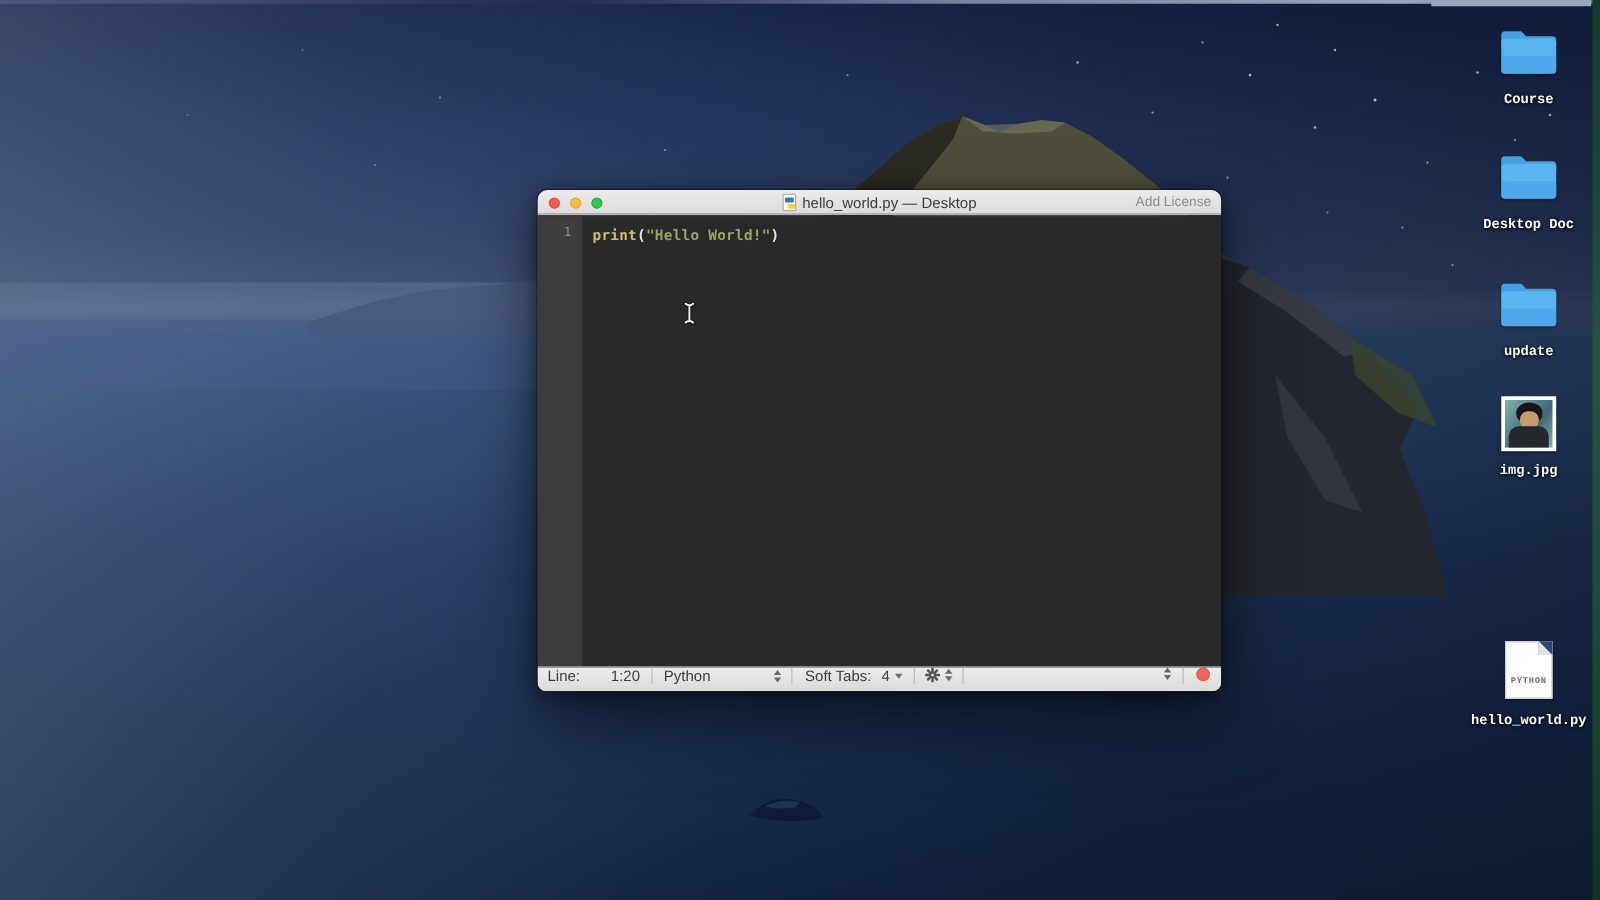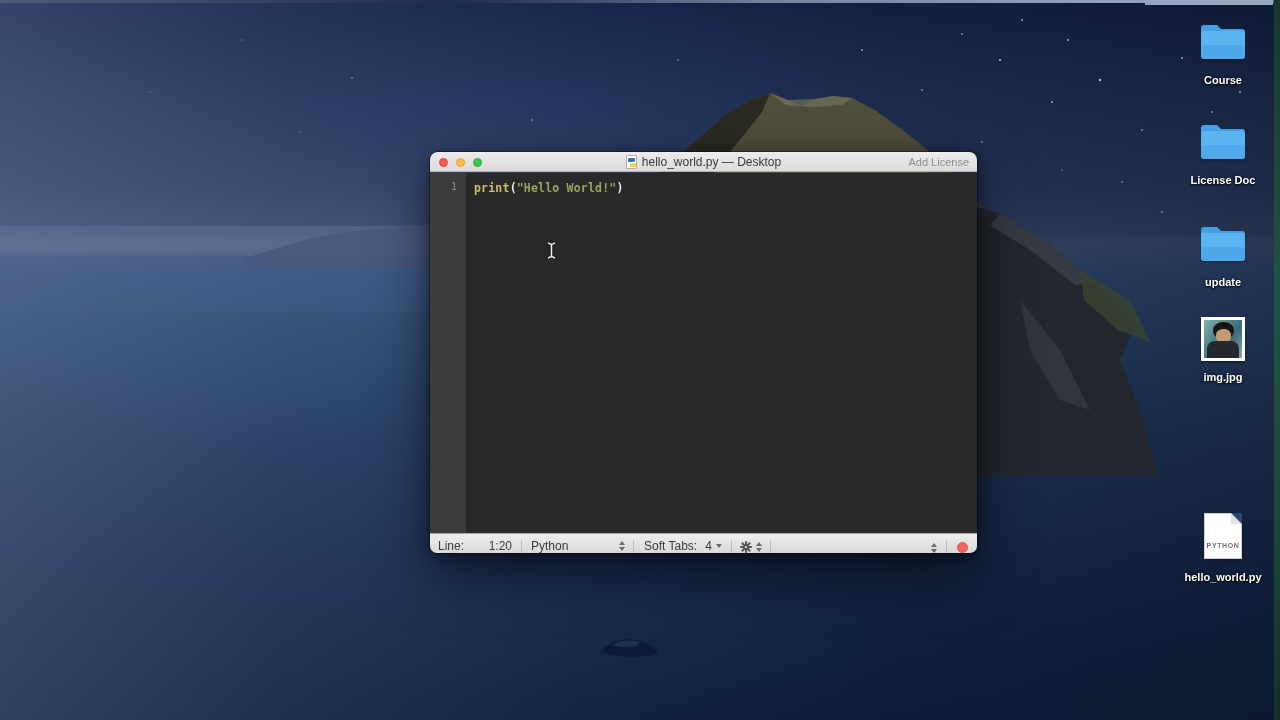--- a/index.html
+++ b/index.html
@@ -16,21 +16,21 @@
   .wallpaper { position:absolute; inset:0; width:1280px; height:720px; }
   .top-artifact {
     position:absolute; top:0; left:0; width:1280px; height:3px;
     background:linear-gradient(90deg,#4d5976 0%,#6b779400 35%,#77839f 60%,#97a4bd 88%,#55617d 100%);
   }
   .top-artifact-bright { position:absolute; top:0; left:1145px; width:128px; height:5px; background:#98a5bf; }
   .green-strip { position:absolute; top:0; left:1274px; width:6px; height:720px;
     background:linear-gradient(180deg,#16382a,#215440 40%,#1c4a37 70%,#123023); }
 
   
-  .dicon { position:absolute; left:1173px; width:100px; display:flex; flex-direction:column; align-items:center; cursor:default; }
+  .dicon { position:absolute; left:1173px; width:100px; display:flex; flex-direction:column; align-items:center; cursor:default;font-family:Liberation Mono, monospace; }
   .dlabel { margin-top:10px; font-size:11px; font-weight:bold; color:#fff; text-align:center; line-height:13px;
     text-shadow:0 1px 2px rgba(0,0,0,.9), 0 0 3px rgba(0,0,0,.55); white-space:nowrap; }
   .folder-svg { width:50px; height:44px; filter:drop-shadow(0 1px 1px rgba(0,0,0,.35)); }
 
   .imgthumb { width:44px; height:44px; background:#fff; padding:3px; box-shadow:0 1px 2px rgba(0,0,0,.5); }
   .imgthumb-inner { position:relative; width:100%; height:100%; overflow:hidden;
     background:linear-gradient(130deg,#7fb3ab 0%,#56878e 35%,#3d6a76 60%,#8fa7ad 100%); }
   .person-hair { position:absolute; left:9px; top:2px; width:21px; height:16px; border-radius:50% 50% 40% 40%; background:#181512; }
   .person-face { position:absolute; left:12px; top:9px; width:15px; height:14px; border-radius:45%; background:#c59a72; }
   .person-body { position:absolute; left:3px; top:21px; width:32px; height:18px; border-radius:8px 8px 0 0; background:#23282d; }
@@ -71,21 +71,21 @@
   .gutter { width:36px; background:#3d3d3d; flex:none; }
   .lnum { padding-top:8px; padding-right:9px; text-align:right; color:#919191;
     font:10px "DejaVu Sans Mono","Liberation Mono",monospace; }
   .code { padding:7px 0 0 8px; font:bold 11.5px/16px "DejaVu Sans Mono","Liberation Mono",monospace; letter-spacing:.2px; white-space:pre; }
   .kw  { color:#cdbd6e; }
   .par { color:#e8e8e8; }
   .str { color:#9aa55f; }
 
   .statusbar { position:absolute; bottom:0; left:0; right:0; height:20px;
     background:linear-gradient(#ededed,#dadada); border-top:1px solid #a6a6a6;
-    display:flex; align-items:flex-end; font-size:12px; color:#3c3c3c; }
+    display:flex; align-items:flex-start; font-size:12px; color:#3c3c3c; }
   .sb-btn { background:none; border:0; font:inherit; color:inherit; display:flex; align-items:center; gap:4px; padding:0; cursor:default; }
   .sep { width:1px; height:13px; background:#bcbcbc; flex:none; }
   .stepper { display:flex; flex-direction:column; align-items:center; gap:2px; }
   .tri-u { width:0; height:0; border-left:3.5px solid transparent; border-right:3.5px solid transparent; border-bottom:4px solid #6b6b6b; }
   .tri-d { width:0; height:0; border-left:3.5px solid transparent; border-right:3.5px solid transparent; border-top:4px solid #6b6b6b; }
   .record-dot { width:11px; height:11px; border-radius:50%; background:#f0685d; border:1px solid #d85a50; }
 
   
   .ibeam { position:absolute; left:545px; top:241px; width:13px; height:19px; pointer-events:none; z-index:50; }
 </style>
@@ -152,21 +152,21 @@
     </svg>
     <div class="dlabel">Course</div>
   </div>
 
   <div class="dicon" style="top:120px">
     <svg class="folder-svg" viewBox="0 0 50 44">
       <path d="M3 8 q0-3 3-3 h13 l4 4 h21 q3 0 3 3 v4 H3 Z" fill="#47a0e4"></path>
       <rect x="3" y="11" width="44" height="28" rx="3" fill="#5ab4f0"></rect>
       <rect x="3" y="25" width="44" height="14" rx="3" fill="#459fe6" opacity=".55"></rect>
     </svg>
-    <div class="dlabel">License Doc</div>
+    <div class="dlabel">Desktop Doc</div>
   </div>
 
   <div class="dicon" style="top:222px">
     <svg class="folder-svg" viewBox="0 0 50 44">
       <path d="M3 8 q0-3 3-3 h13 l4 4 h21 q3 0 3 3 v4 H3 Z" fill="#47a0e4"></path>
       <rect x="3" y="11" width="44" height="28" rx="3" fill="#5ab4f0"></rect>
       <rect x="3" y="25" width="44" height="14" rx="3" fill="#459fe6" opacity=".55"></rect>
     </svg>
     <div class="dlabel">update</div>
   </div>

